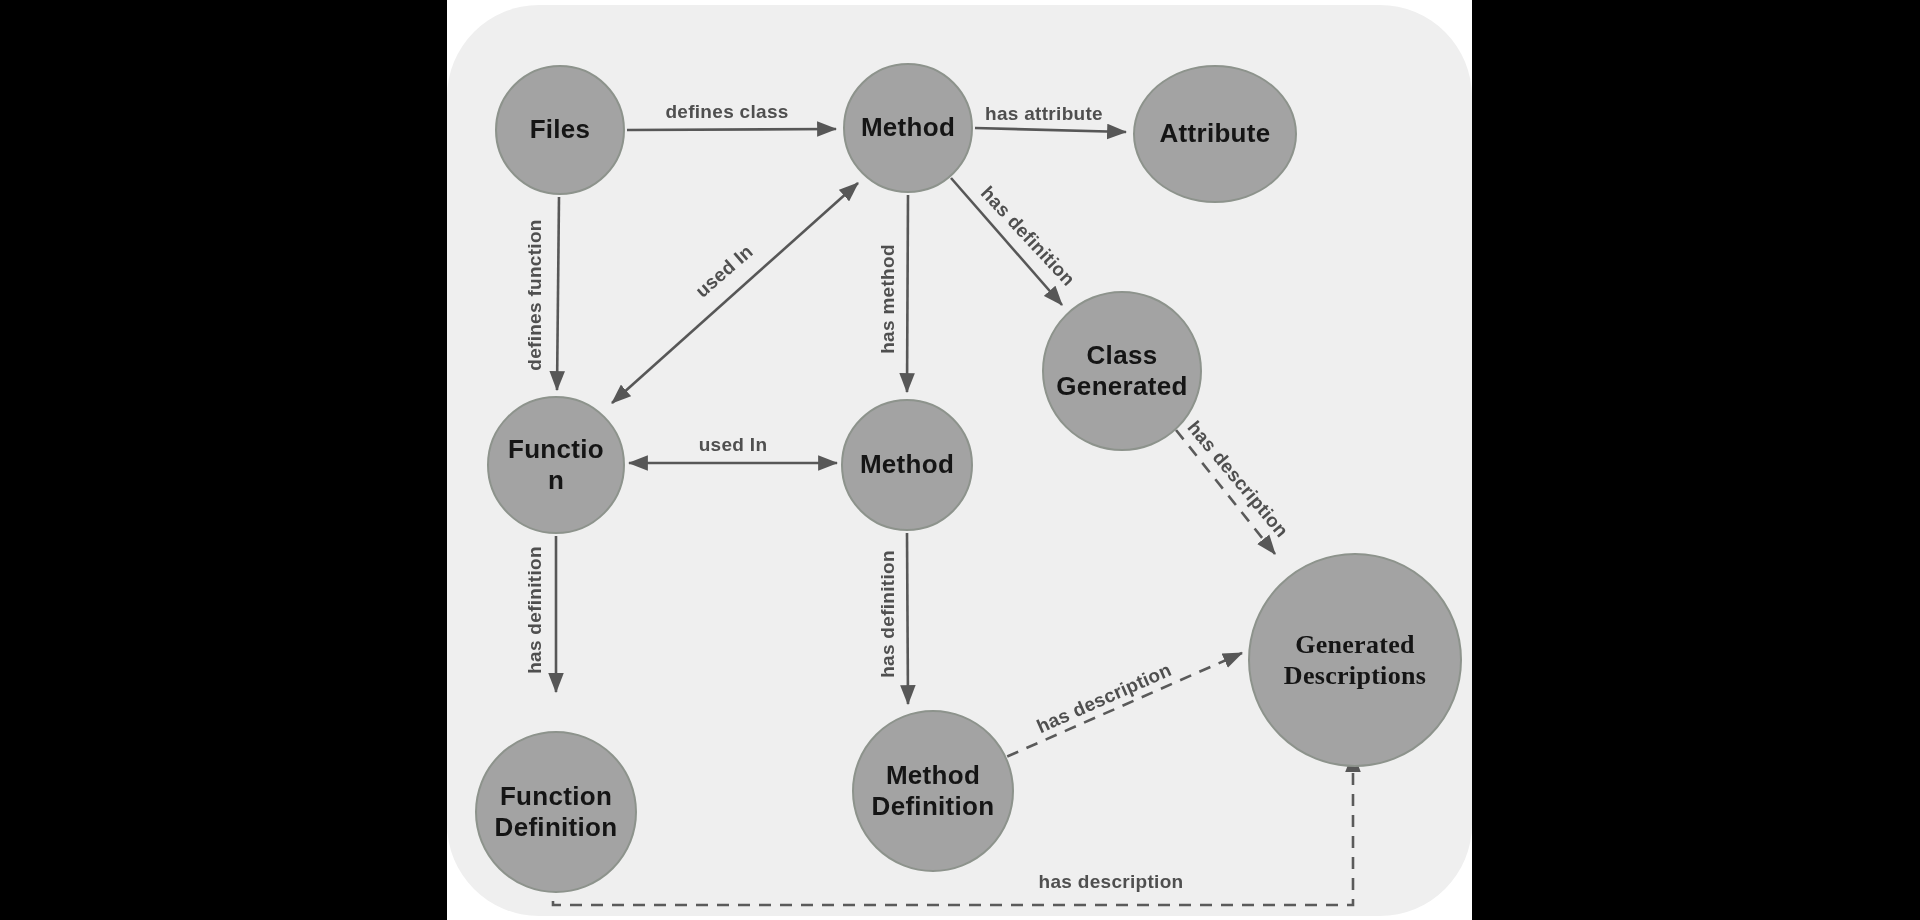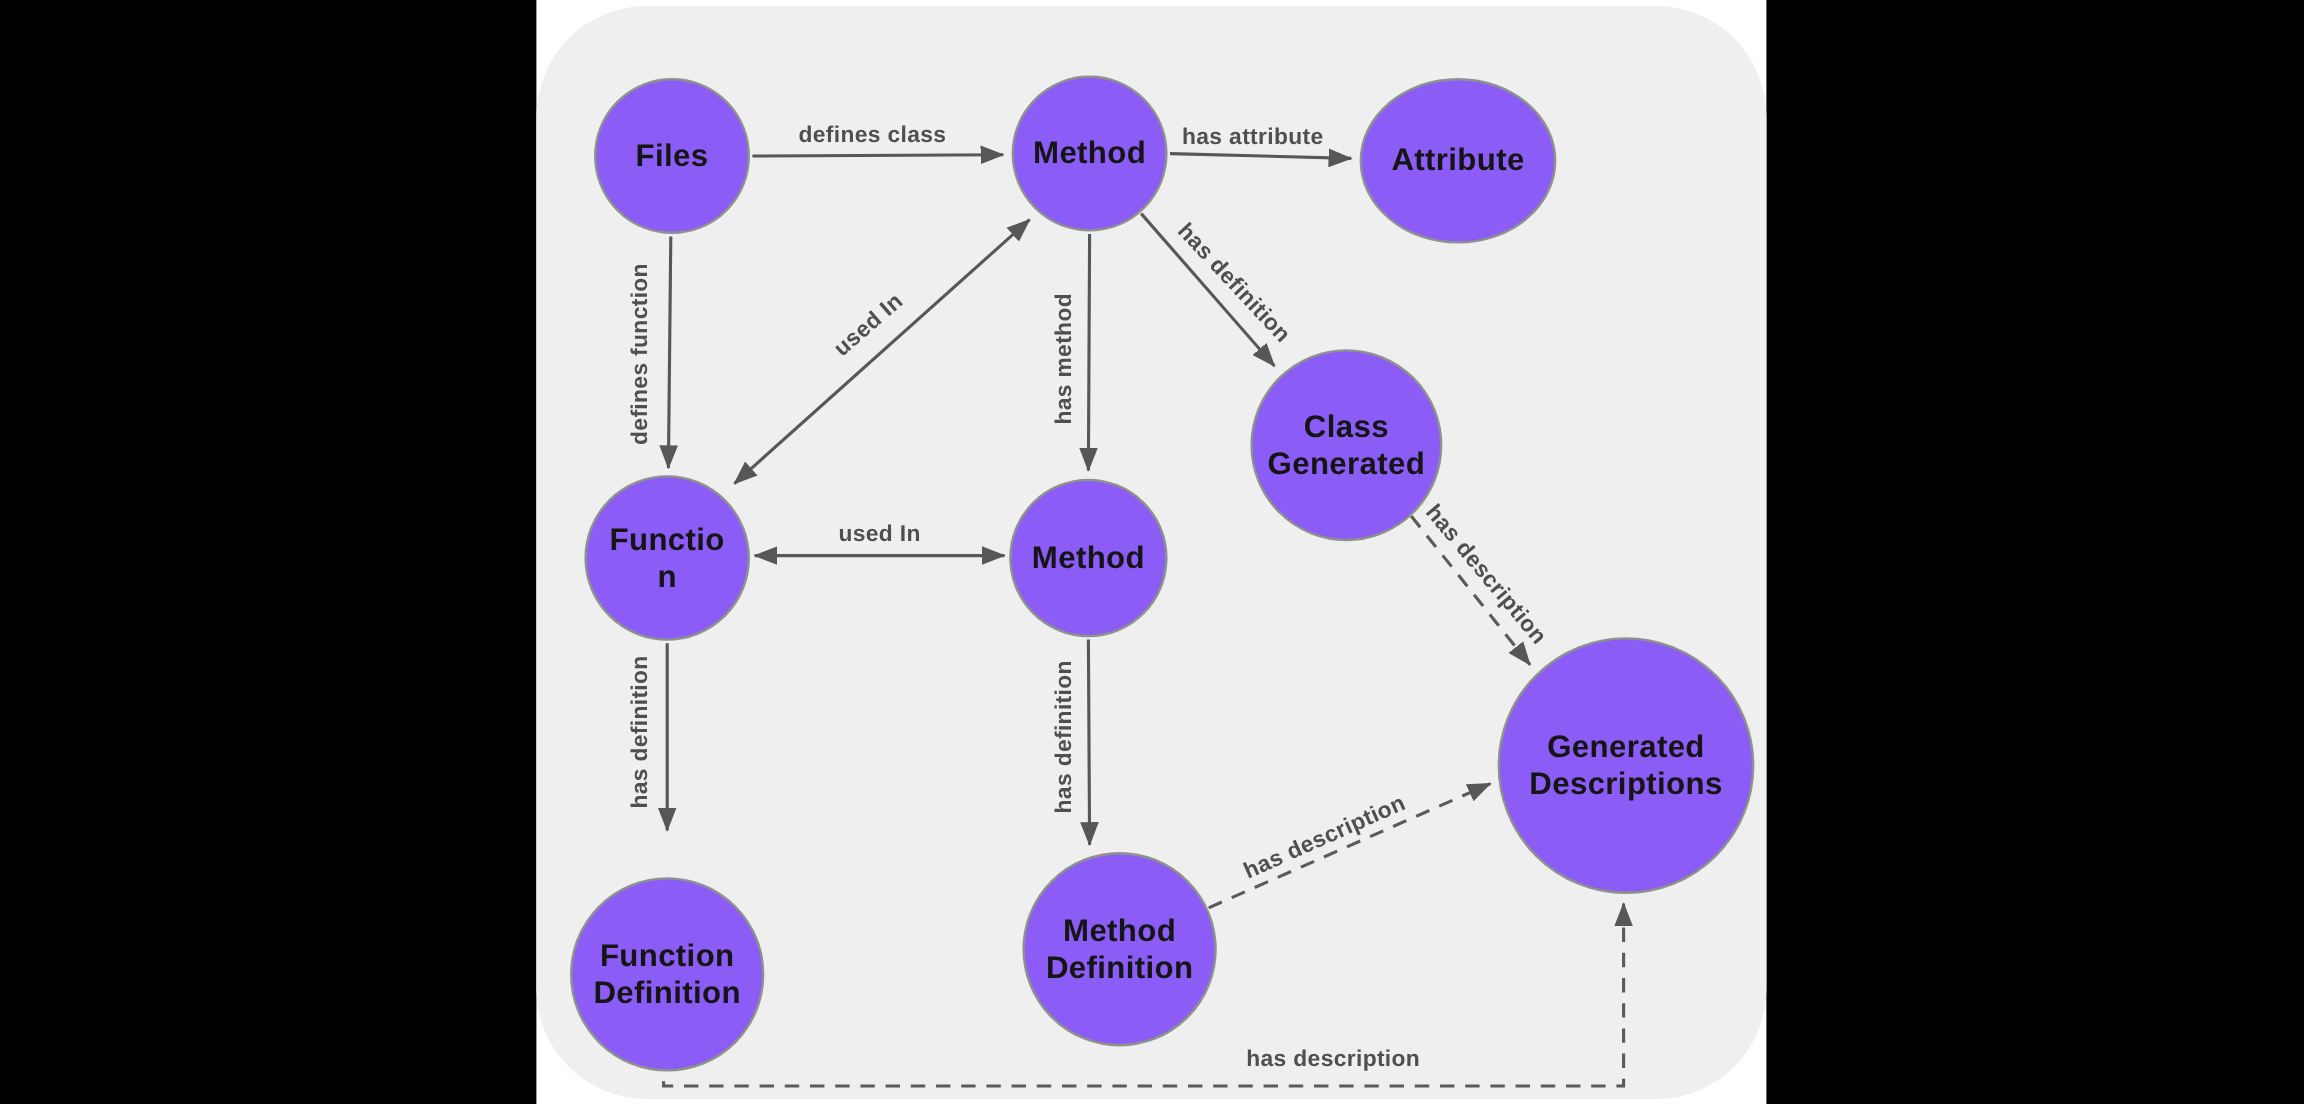--- a/index.html
+++ b/index.html
@@ -5,21 +5,21 @@
   html,body{margin:0;padding:0;background:#000;}
   .stage{position:relative;width:1869px;height:920px;background:#000;overflow:hidden;
          font-family:"Liberation Sans","DejaVu Sans",sans-serif;}
   .page{position:absolute;left:447px;top:0;width:1025px;height:920px;background:#ffffff;}
   .canvas{position:absolute;left:447px;top:5px;width:1025px;height:911px;
           background:#efefef;border-radius:92px;}
   .edges{position:absolute;left:0;top:0;width:1920px;height:920px;pointer-events:none;}
   .edges text{font-family:"Liberation Sans","DejaVu Sans",sans-serif;
               font-weight:700;font-size:19px;fill:#4f4f4f;letter-spacing:.3px;}
   .node{position:absolute;display:flex;align-items:center;justify-content:center;
-        background:#8b5cf6;border:2.5px solid #8d938c;border-radius:50%;
+        background:#a3a3a3;border:2.5px solid #8d938c;border-radius:50%;
         box-sizing:border-box;text-align:center;cursor:default;}
   .node-label{font-weight:700;font-size:26px;line-height:1.2;color:#151515;
               letter-spacing:.3px;}
   .force-wrap{display:inline-block;width:106px;word-break:break-all;}
 </style>
 </head>
 <body>
 
 <div class="stage">
   <div class="page"></div>
@@ -118,16 +118,16 @@
   </div>
 
   <div class="node" style="left:475px;top:731px;width:162px;height:162px;padding:0 10px;">
     <span class="node-label">Function Definition</span>
   </div>
 
   <div class="node" style="left:852px;top:710px;width:162px;height:162px;padding:0 10px;">
     <span class="node-label">Method Definition</span>
   </div>
 
-  <div class="node" style="left:1248px;top:531px;width:214px;height:214px;padding:0 10px;">
+  <div class="node" style="left:1248px;top:553px;width:214px;height:214px;padding:0 10px;font-family:Liberation Serif, serif;">
     <span class="node-label">Generated Descriptions</span>
   </div>
 </div>
 
 </body></html>

